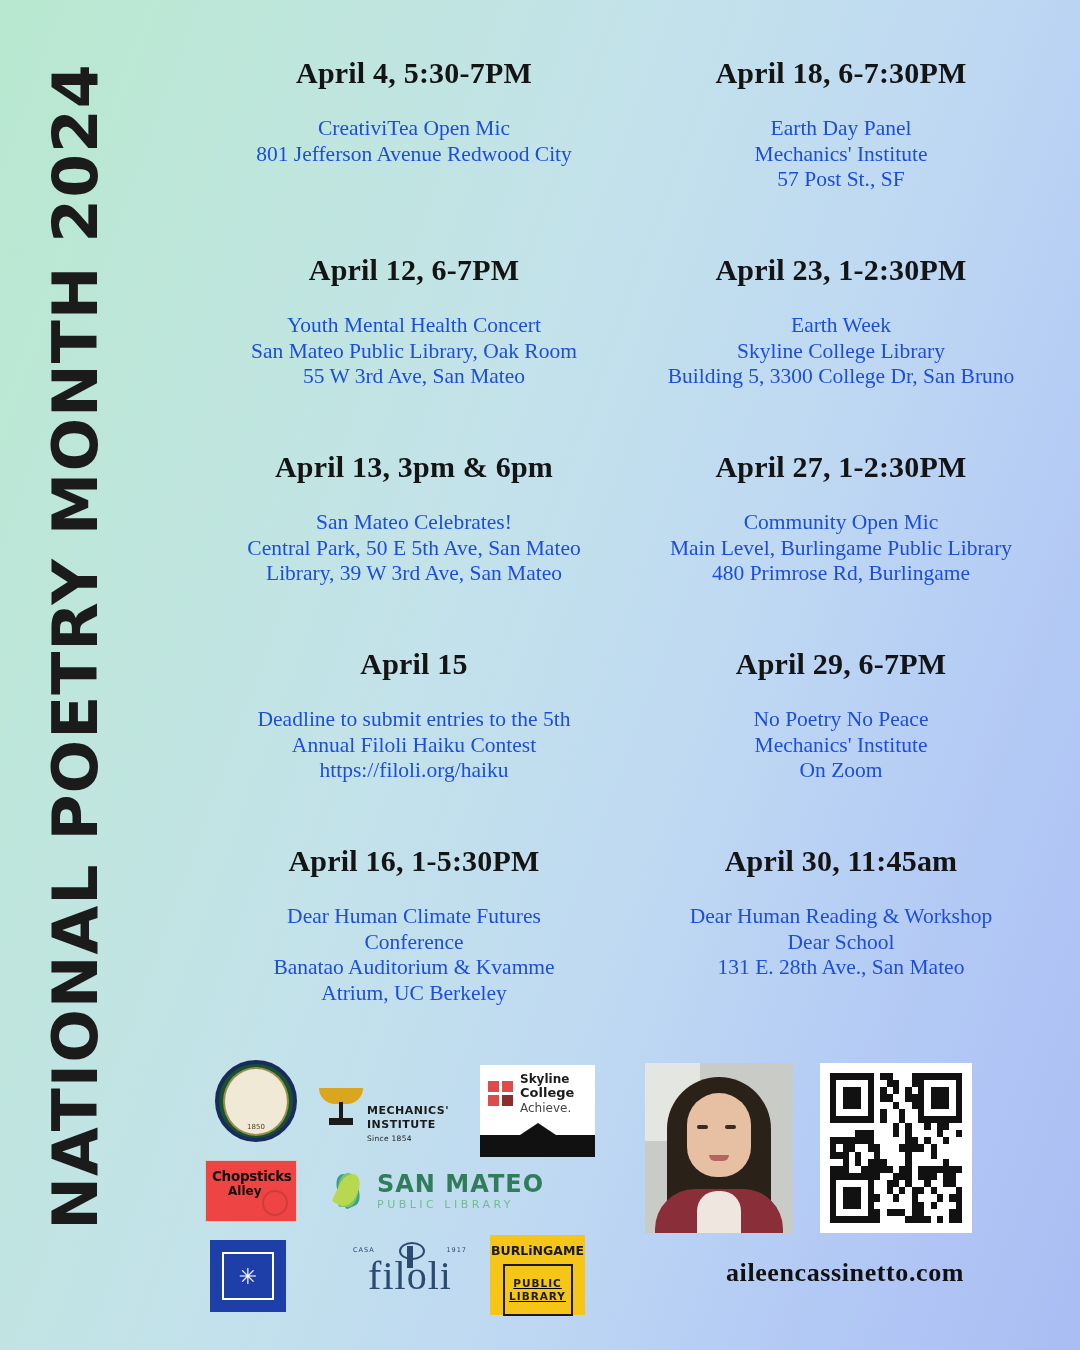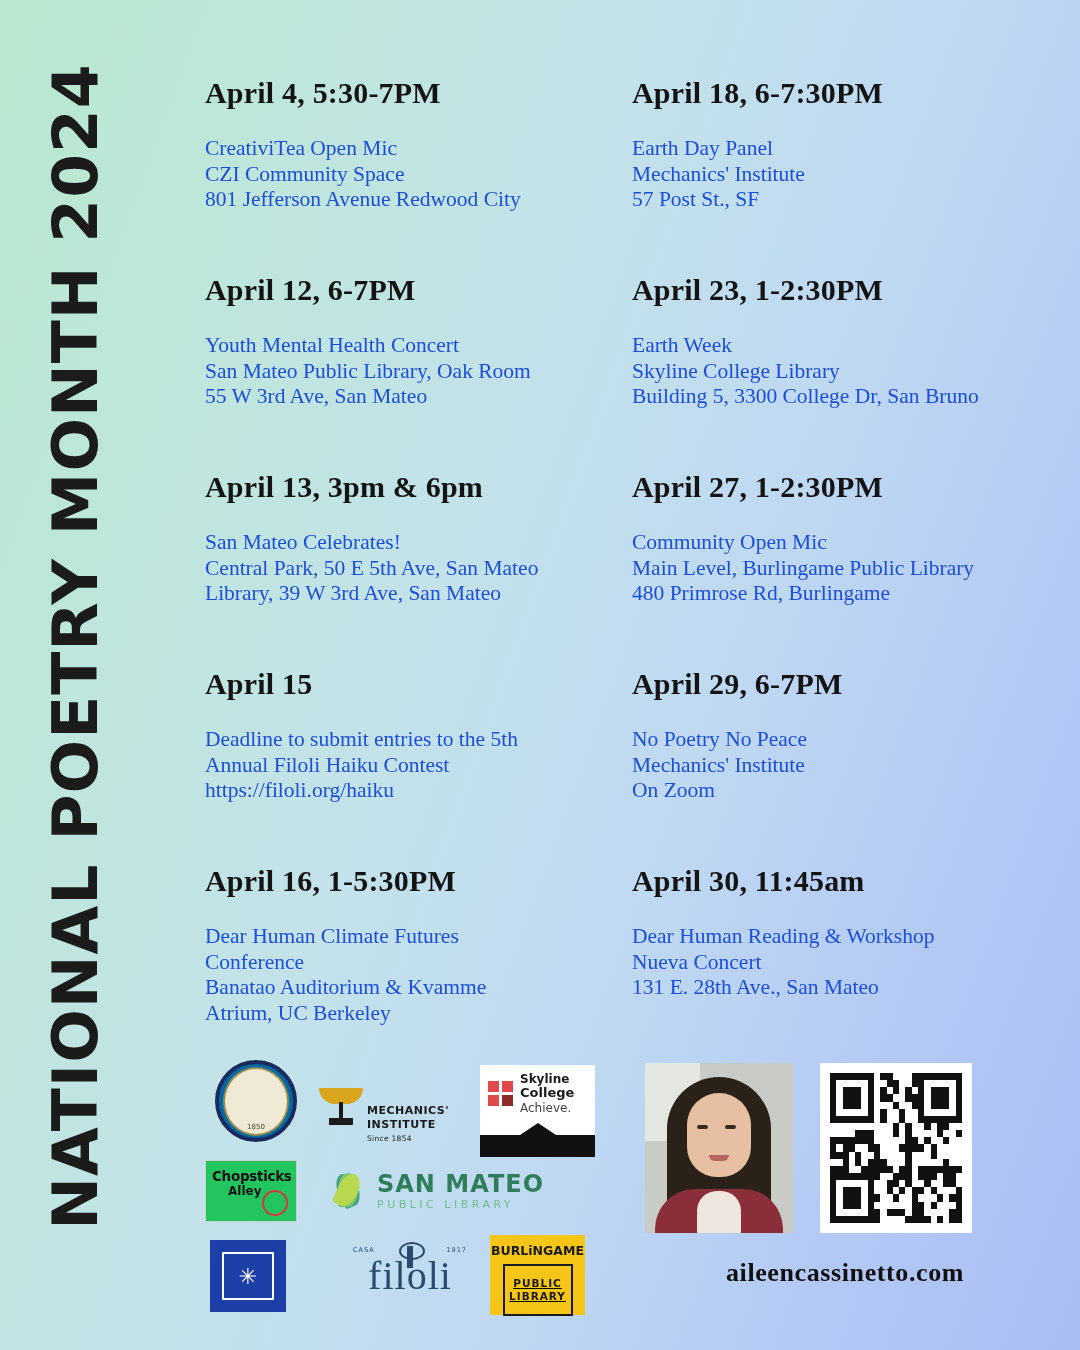--- a/index.html
+++ b/index.html
@@ -35,26 +35,27 @@
     font-size: 63px;
     letter-spacing: 1px;
     color: #1b1b1b;
     white-space: nowrap;
   }
 
   
   .events {
     position: absolute;
     left: 205px;
-    top: 76px;
+    top: 56px;
     width: 845px;
     display: grid;
     grid-template-columns: 418px 418px;
     column-gap: 9px;
     row-gap: 0px;
+    text-align: center;
   }
   .event {
     height: 197px;
   }
   .event-date {
     font-family: "Liberation Serif", serif;
     font-weight: bold;
     font-size: 30px;
     color: #141414;
     margin: 0 0 26px 0;
@@ -80,21 +81,21 @@
   }
   .logo {
     position: absolute;
     box-sizing: border-box;
   }
 
   
   .seal {
     left: 10px; top: 5px; width: 82px; height: 82px;
     border-radius: 50%;
-    background: #0369a1;
+    background: #14532d;
     border: 4px solid #1a2a5e;
     display: flex; align-items: center; justify-content: center;
   }
   .seal-inner {
     width: 62px; height: 62px; border-radius: 50%;
     border: 2px solid #9a8b4f;
     background: #efe9d6;
     display: flex; align-items: flex-end; justify-content: center;
     font-family: "DejaVu Sans", sans-serif;
     font-size: 7px; color: #4a3f22; padding-bottom: 3px;
@@ -150,21 +151,21 @@
   .sky-bar { position: absolute; left: 0; bottom: 0; width: 115px; height: 22px; background: #111; }
   .sky-tri {
     position: absolute; left: 40px; bottom: 22px;
     border-left: 18px solid transparent; border-right: 18px solid transparent;
     border-bottom: 12px solid #111;
   }
 
   
   .chop {
     left: 0px; top: 105px; width: 92px; height: 62px;
-    background: #22c55e; border: 1px solid #cfcfcf;
+    background: #ef4444; border: 1px solid #cfcfcf;
   }
   .chop-l1 {
     font-family: "DejaVu Sans", sans-serif; font-size: 13.5px; font-weight: bold;
     color: #111; padding: 7px 0 0 6px; letter-spacing: -0.3px;
   }
   .chop-l2 {
     font-family: "DejaVu Sans", sans-serif; font-size: 12px; font-weight: bold;
     color: #111; padding: 0 0 0 22px;
   }
   .chop-mark {
@@ -316,21 +317,20 @@
 <div class="vtitle">
   <div class="vtitle-text">NATIONAL POETRY MONTH 2024</div>
 </div>
 
 <div class="events">
 
   <div class="event">
     <div class="event-date">April 4, 5:30-7PM</div>
     <div class="event-lines">
       <div>CreativiTea Open Mic</div>
-      <div>CZI Community Space</div>
       <div>801 Jefferson Avenue Redwood City</div>
     </div>
   </div>
 
   <div class="event">
     <div class="event-date">April 18, 6-7:30PM</div>
     <div class="event-lines">
       <div>Earth Day Panel</div>
       <div>Mechanics' Institute</div>
       <div>57 Post St., SF</div>
@@ -398,21 +398,21 @@
       <div>Conference</div>
       <div>Banatao Auditorium &amp; Kvamme</div>
       <div>Atrium, UC Berkeley</div>
     </div>
   </div>
 
   <div class="event">
     <div class="event-date">April 30, 11:45am</div>
     <div class="event-lines">
       <div>Dear Human Reading &amp; Workshop</div>
-      <div>Nueva Concert</div>
+      <div>Dear School</div>
       <div>131 E. 28th Ave., San Mateo</div>
     </div>
   </div>
 
 </div>
 
 <div class="logos">
 
   <div class="logo seal">
     <div class="seal-inner">1850</div>

